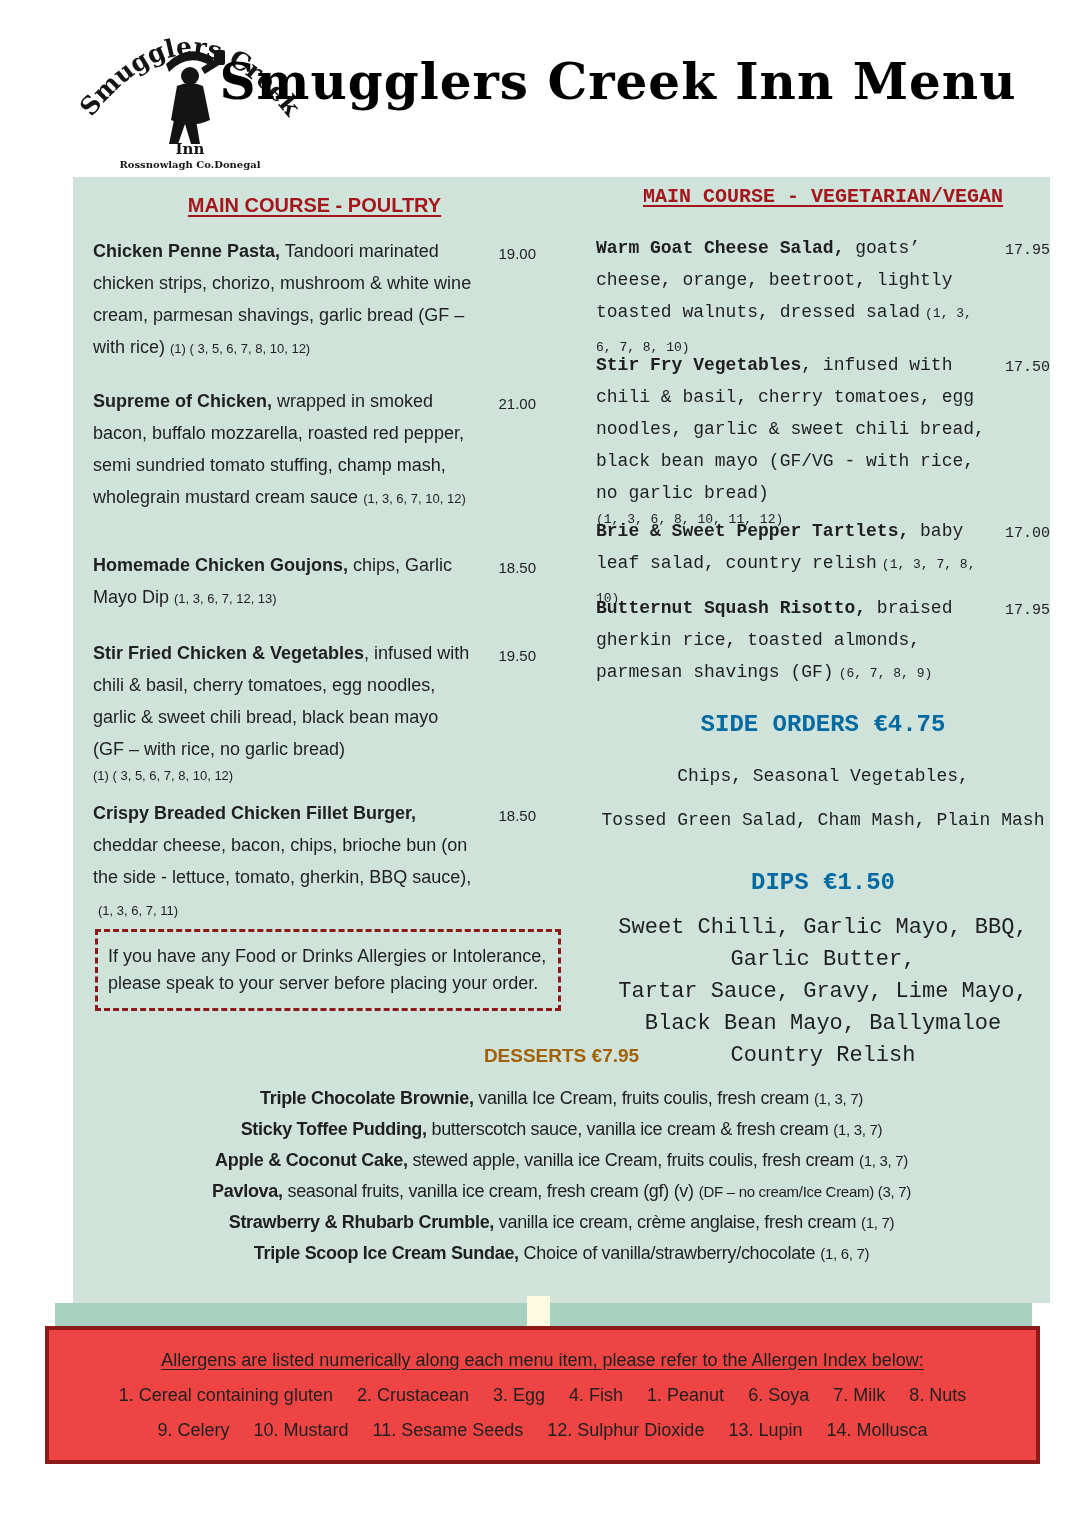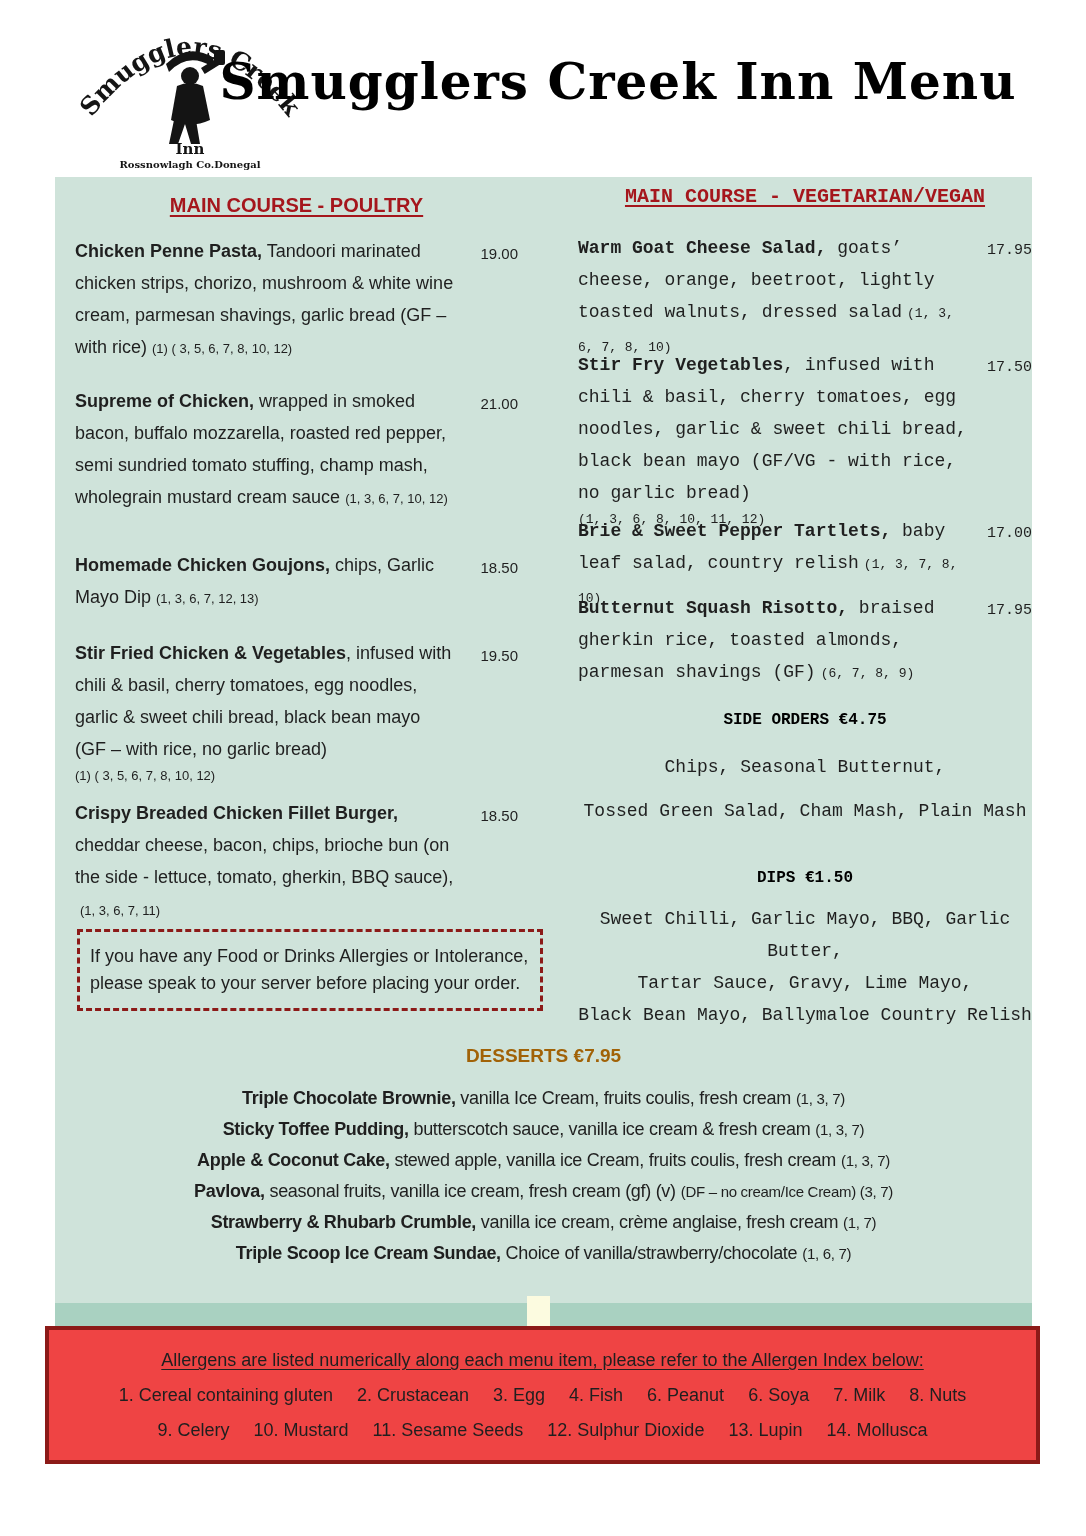--- a/index.html
+++ b/index.html
@@ -8,21 +8,21 @@
     font-family:"Liberation Sans","DejaVu Sans",sans-serif;color:#1f1f1f;overflow:hidden;
   }
   
   .logo{position:absolute;left:70px;top:8px;width:240px;height:164px;}
   .main-title{
     position:absolute;left:218px;top:52px;width:800px;text-align:center;
     font-family:"DejaVu Serif","Liberation Serif",serif;font-weight:bold;
     font-size:50px;color:#000000;letter-spacing:1px;
   }
   
-  .panel{position:absolute;left:55px;top:177px;width:977px;height:1126px;background:#cfe3da;}
+  .panel{position:absolute;left:73px;top:177px;width:977px;height:1126px;background:#cfe3da;}
   .col{position:absolute;top:0;height:100%;}
   .col-left{left:20px;width:443px;}
   .col-right{left:523px;width:454px;font-family:Liberation Mono, monospace;}
   .sec-title{
     position:absolute;left:0;right:0;text-align:center;color:#a5161c;font-weight:bold;
     font-size:20px;text-decoration:underline;text-underline-offset:3px;
   }
   .col-left .sec-title{top:17px;}
   .col-right .sec-title{top:8px;}
   .item{position:absolute;left:0;width:100%;font-size:18px;line-height:32px;padding-right:62px;box-sizing:border-box;}
@@ -42,23 +42,23 @@
   
   .allergy-box{
     position:absolute;left:2px;top:752px;width:466px;box-sizing:border-box;
     border:3px dashed #8c1a18;padding:11px 10px;text-align:left;
     font-size:18px;line-height:27px;
   }
   
   .centered-block{position:absolute;left:0;right:0;text-align:center;}
   .so-block{top:534px;}
   .dips-block{top:692px;}
-  .mini-title{color:#000000;font-weight:bold;font-size:16px;margin-bottom:16px;}
+  .mini-title{color:#0369a1;font-weight:bold;font-size:24px;margin-bottom:16px;}
   .so-lines .cline{font-size:18px;line-height:44px;}
-  .dips-lines .cline{font-size:18px;line-height:32px;}
+  .dips-lines .cline{font-size:22px;line-height:32px;}
   
   .desserts{position:absolute;left:0;right:0;top:868px;text-align:center;}
   .d-title{color:#a16207;font-weight:bold;font-size:19px;margin-bottom:16px;}
   .dline{font-size:18px;line-height:31px;letter-spacing:-0.3px;}
   .dname{font-weight:bold;}
   .dallerg{font-size:15px;margin-left:5px;}
   
   .footer-band{position:absolute;left:55px;top:1303px;width:977px;height:23px;background:#a9d1c1;}
   .notch{position:absolute;left:527px;top:1296px;width:23px;height:30px;background:#fcfbe0;}
   
@@ -153,21 +153,21 @@
           <div class="item">
             <span class="price">17.95</span>
             <span class="iname">Butternut Squash Risotto,</span><span class="idesc"> braised gherkin rice, toasted almonds, parmesan shavings (GF)</span><span class="allerg">(6, 7, 8, 9)</span>
           </div>
         </div>
 
       <div class="centered-block so-block">
         <div class="mini-title">SIDE ORDERS €4.75</div>
         <div class="so-lines">
 
-        <div class="cline">Chips, Seasonal Butternut,</div>
+        <div class="cline">Chips, Seasonal Vegetables,</div>
             <div class="cline">Tossed Green Salad, Cham Mash, Plain Mash</div>
           </div>
       </div>
 
       <div class="centered-block dips-block">
         <div class="mini-title">DIPS €1.50</div>
         <div class="dips-lines">
 
         <div class="cline">Sweet Chilli, Garlic Mayo, BBQ, Garlic Butter,</div>
             <div class="cline">Tartar Sauce, Gravy, Lime Mayo,</div>
@@ -207,19 +207,19 @@
     </div>
   </div>
 
   <div class="footer-band"></div>
   <div class="notch"></div>
 
   <div class="allergen-box">
     <div class="ai-title">Allergens are listed numerically along each menu item, please refer to the Allergen Index below:</div>
     <div class="ai-row">
       
-    <span>1. Cereal containing gluten</span><span>2. Crustacean</span><span>3. Egg</span><span>4. Fish</span><span>6. Peanut</span><span>6. Soya</span><span>7. Milk</span><span>8. Nuts</span></div>
+    <span>1. Cereal containing gluten</span><span>2. Crustacean</span><span>3. Egg</span><span>4. Fish</span><span>1. Peanut</span><span>6. Soya</span><span>7. Milk</span><span>8. Nuts</span></div>
     <div class="ai-row">
       
     <span>9. Celery</span><span>10. Mustard</span><span>11. Sesame Seeds</span><span>12. Sulphur Dioxide</span><span>13. Lupin</span><span>14. Mollusca</span></div>
   </div>
 
 </div>
 
 </body></html>

